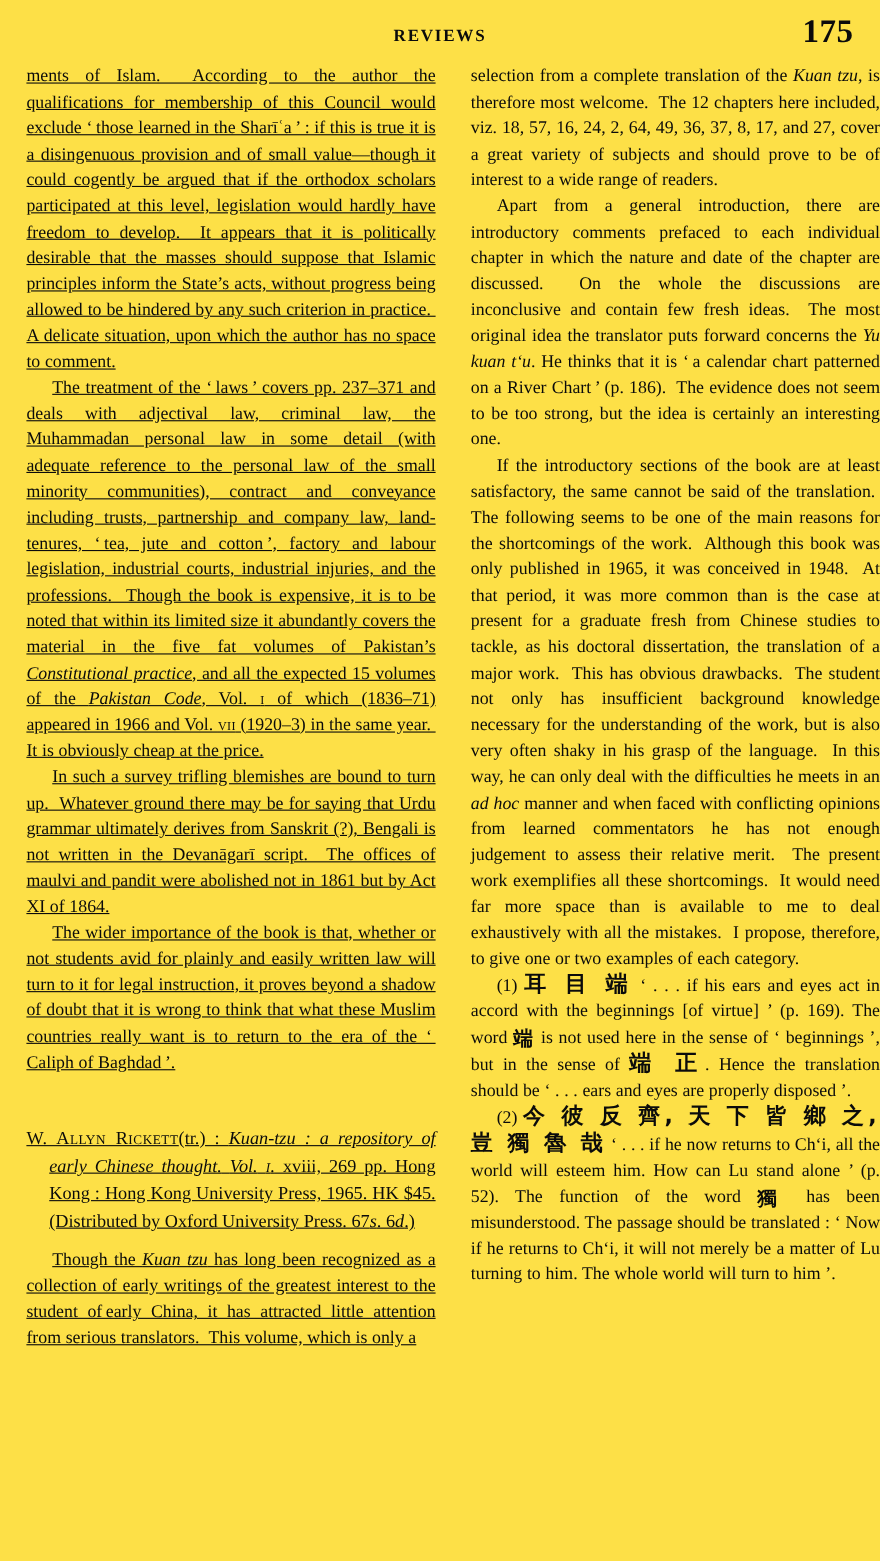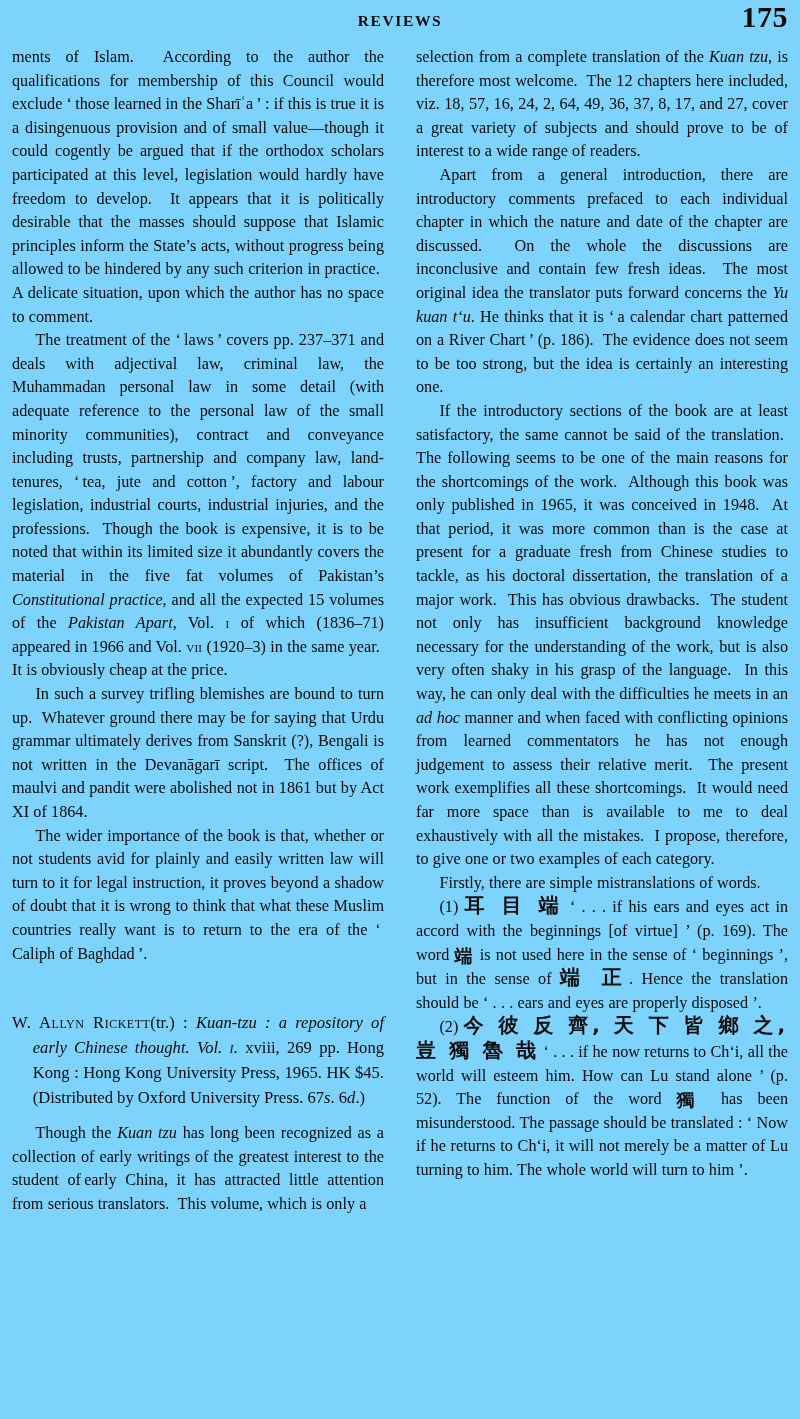--- a/index.html
+++ b/index.html
@@ -12,23 +12,23 @@
     height: 1419px;
     font-family: "Liberation Serif", "DejaVu Serif", serif;
     color: #0b0b0b;
     -webkit-font-smoothing: none;
   }
   .page {
     position: relative;
     width: 800px;
     height: 1419px;
     box-sizing: border-box;
-    padding: 0;
+    padding: 12px;
     overflow: hidden;
-    background: #7dd3fc;
+    background: #fde047;
   }
 
   
   .running-head {
     position: relative;
     height: 34px;
     margin: 6px 12px 0 12px;
   }
   .running-head .rh-title {
     position: absolute;
@@ -56,21 +56,21 @@
   
   .columns {
     display: flex;
     margin: 6px 12px 0 12px;
     align-items: flex-start;
   }
   .col {
     width: 372px;
     flex: 0 0 372px;
   }
-  .col.left  { margin-right: 32px; }
+  .col.left  { margin-right: 32px; text-decoration: underline; }
 
   p.para {
     margin: 0;
     font-size: 16.2px;
     line-height: 23.6px;
     text-align: justify;
     text-justify: inter-word;
     hyphens: none;
     word-spacing: 0.2px;
   }
@@ -148,21 +148,21 @@
       </p>
 
       <p class="para indent">
         <span>The treatment of the ‘ laws ’
         covers pp. 237–371 and deals with adjectival law, criminal law, the Muhammadan personal law in some
         detail (with adequate reference to the personal law of the small minority communities), contract and
         conveyance including trusts, partnership and company law, land-tenures, ‘ tea, jute and
         cotton ’, factory and labour legislation, industrial courts, industrial injuries, and the
         professions.&nbsp; Though the book is expensive, it is to be noted that within its limited size it
         abundantly covers the material in the five fat volumes of Pakistan’s </span><i>Constitutional practice</i><span>, and all the expected
-        15 volumes of the </span><i>Pakistan Apart</i><span>, Vol. <span class="roman-sc-plain">i</span> of which
+        15 volumes of the </span><i>Pakistan Code</i><span>, Vol. <span class="roman-sc-plain">i</span> of which
         (1836–71) appeared in 1966 and Vol. <span class="roman-sc-plain">vii</span> (1920–3) in the same year.&nbsp; It is obviously cheap at the
         price.</span>
       </p>
 
       <p class="para indent">
         <span>In such a survey trifling blemishes are bound to turn
         up.&nbsp; Whatever ground there may be for saying that Urdu grammar ultimately derives from Sanskrit (?),
         Bengali is not written in the Devanāgarī script.&nbsp; The offices of maulvi and pandit were
         abolished not in 1861 but by Act XI of 1864.</span>
       </p>
@@ -212,24 +212,20 @@
         conceived in 1948.&nbsp; At that period, it was more common than is the case at present for a graduate
         fresh from Chinese studies to tackle, as his doctoral dissertation, the translation of a major work.&nbsp;
         This has obvious drawbacks.&nbsp; The student not only has insufficient background knowledge necessary for
         the understanding of the work, but is also very often shaky in his grasp of the language.&nbsp; In this
         way, he can only deal with the difficulties he meets in an </span><i>ad hoc</i><span> manner and when faced with conflicting opinions from learned commentators he has
         not enough judgement to assess their relative merit.&nbsp; The present work exemplifies all these
         shortcomings.&nbsp; It would need far more space than is available to me to deal exhaustively with all the
         mistakes.&nbsp; I propose, therefore, to give one or two examples of each category.</span>
       </p>
 
-      <p class="para indent">
-        <span>Firstly, there are simple mistranslations of
-        words.</span>
-      </p>
 
       <p class="para indent">
         <span class="ex-num">(1)</span>
         <span class="cjk">耳 目 端</span><span>&nbsp;</span><span>‘ . . . if his ears and eyes act in accord with the beginnings [of virtue] ’ (p. 169).  The word </span><span class="cjk inline">端</span><span> is not used here in the sense of ‘ beginnings ’, but in the sense of </span>
         <span class="cjk">端 正</span><span>.  Hence the translation should be ‘ . . . ears and eyes are properly disposed ’.</span>
       </p>
 
 
       <p class="para indent">
         <span class="ex-num">(2)</span>

